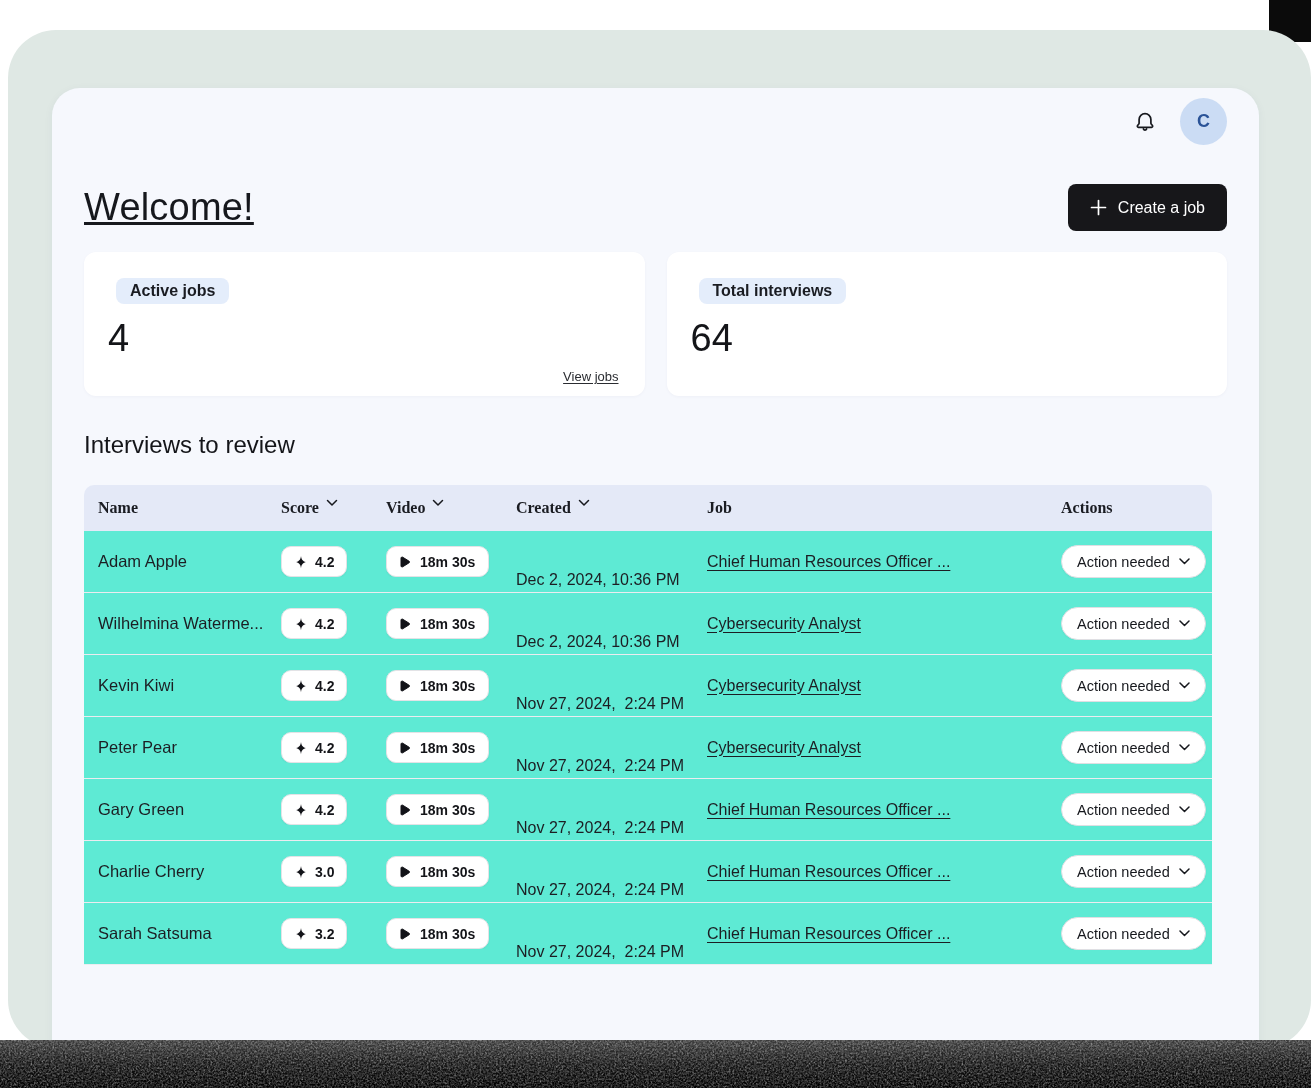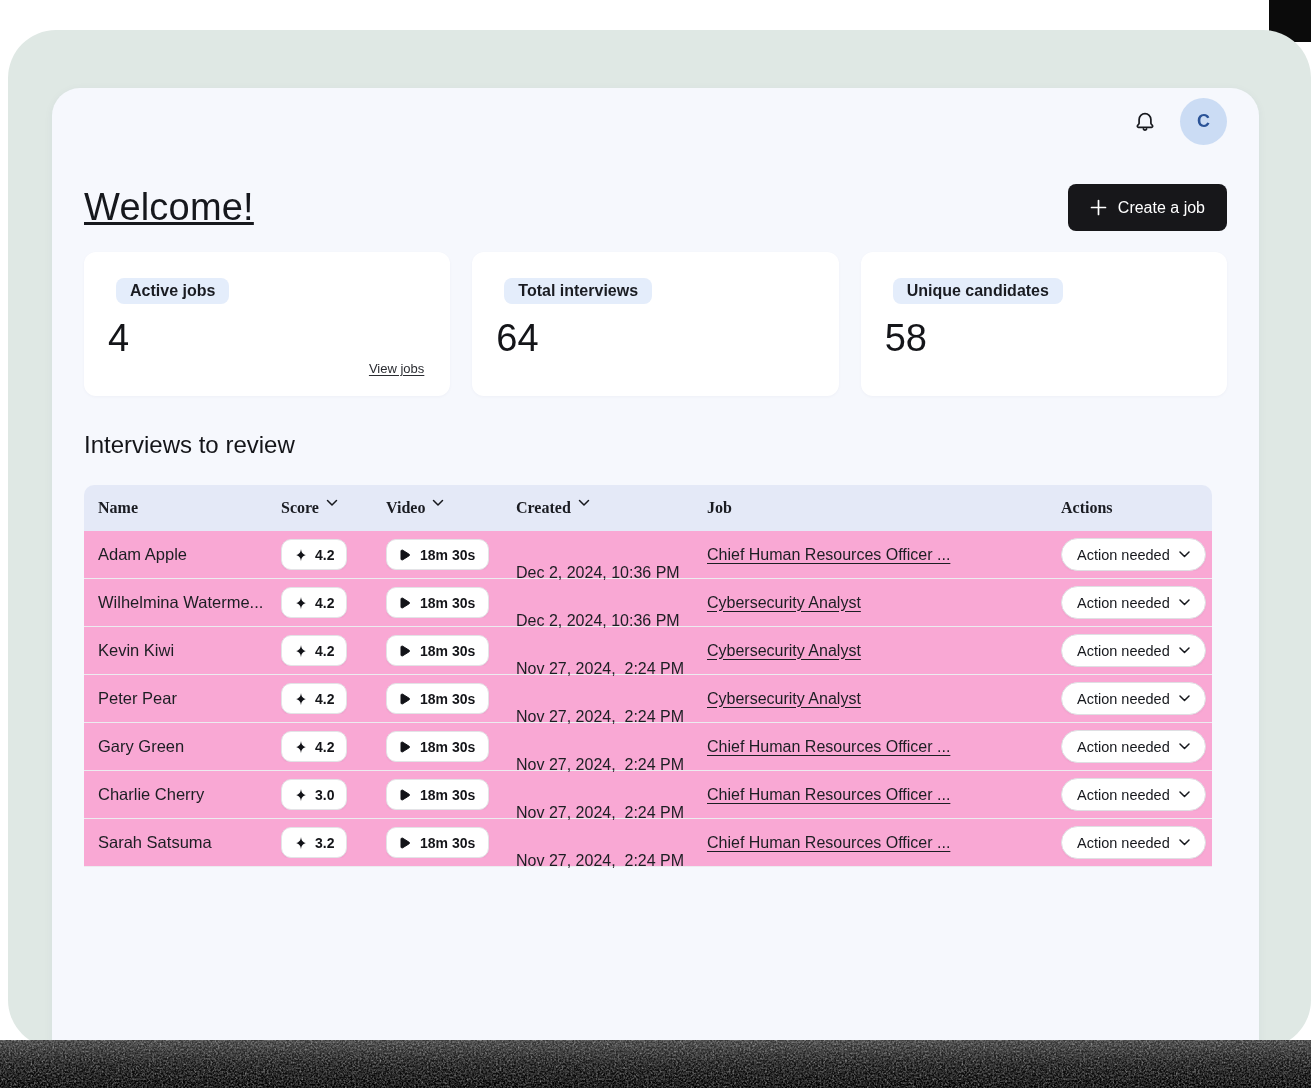--- a/index.html
+++ b/index.html
@@ -49,37 +49,37 @@
   .stat-card {
     position:relative; flex:1; height:144px; background:#ffffff; border-radius:12px;
     padding:26px 24px; box-shadow:0 1px 3px rgba(40,60,90,.04);
   }
   .stat-badge {
     display:inline-block; background:#e4edfb; border-radius:8px;
     padding:4px 14px; font-size:16px; font-weight:600; color:#1a1c22;margin-left:8px;
   }
   .stat-value { font-size:38px; font-weight:400; margin-top:13px; color:#141519; }
   .stat-link {
-    position:absolute; right:26px; bottom:20px;
+    position:absolute; right:26px; bottom:12px;
     font-size:13px; color:#2a2c31; text-decoration:underline; text-underline-offset:2px; cursor:pointer;
   }
   
   .section-title { margin-top:35px; font-size:24px; font-weight:500; color:#141519; }
   
   .table { width:1128px; margin-top:26px; }
   .thead {
     display:grid; grid-template-columns:197px 105px 130px 191px 354px 1fr;
     align-items:center; height:46px; background:#e4e9f7; border-radius:10px 10px 0 0;
   }
   .thead .th { display:flex; gap:7px; font-size:16px; font-weight:600; color:#1a1c22;font-family:Liberation Serif, serif; }
   .th:first-child, .trow .cell:first-child { padding-left:14px; }
   .tbody { background:#ffffff; }
   .trow {
     display:grid; grid-template-columns:197px 105px 130px 191px 354px 1fr;
-    align-items:center; height:48px; background:#f9a8d4; border-bottom:1px solid #ececf0;
+    align-items:center; height:62px; background:#5eead4; border-bottom:1px solid #ececf0;
   }
   .cell { display:flex; align-items:center; overflow:hidden; }
   .name-cell { font-size:16.5px; color:#1c1e23; white-space:nowrap; }
   .pill {
     display:inline-flex; align-items:center; background:#fff;
     border:1px solid #e3e3e6; border-radius:10px; height:31px;
     font-size:14px; font-weight:700; color:#141519; cursor:pointer;
     font-family:"Liberation Sans", sans-serif;
     box-shadow:0 1px 2px rgba(20,25,35,.05);
   }
@@ -136,24 +136,20 @@
 
   <div class="stats-row">
     <div class="stat-card">
       <span class="stat-badge">Active jobs</span>
       <div class="stat-value">4</div>
       <a class="stat-link">View jobs</a>
     </div>
     <div class="stat-card">
       <span class="stat-badge">Total interviews</span>
       <div class="stat-value">64</div>
-    </div>
-    <div class="stat-card">
-      <span class="stat-badge">Unique candidates</span>
-      <div class="stat-value">58</div>
     </div>
   </div>
 
   <h2 class="section-title">Interviews to review</h2>
 
   <div class="table">
     <div class="thead">
       <div class="th">
         <span>Name</span>
       </div>

